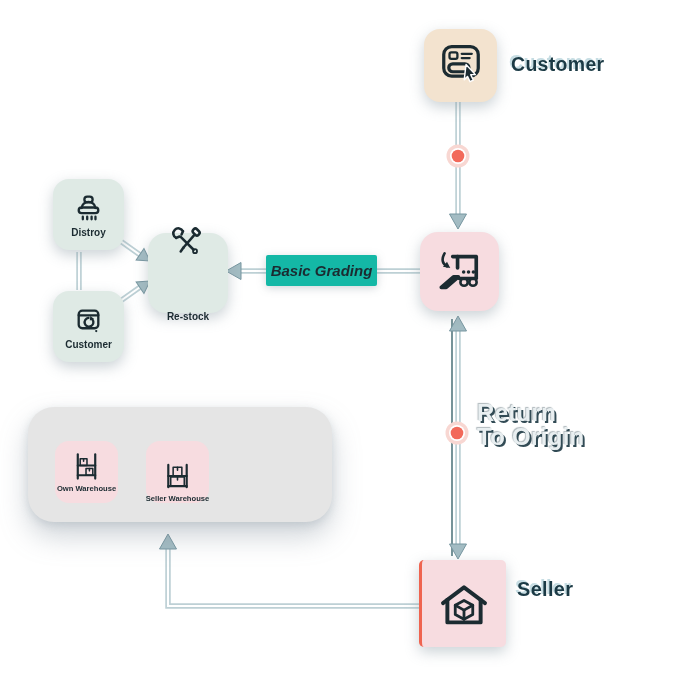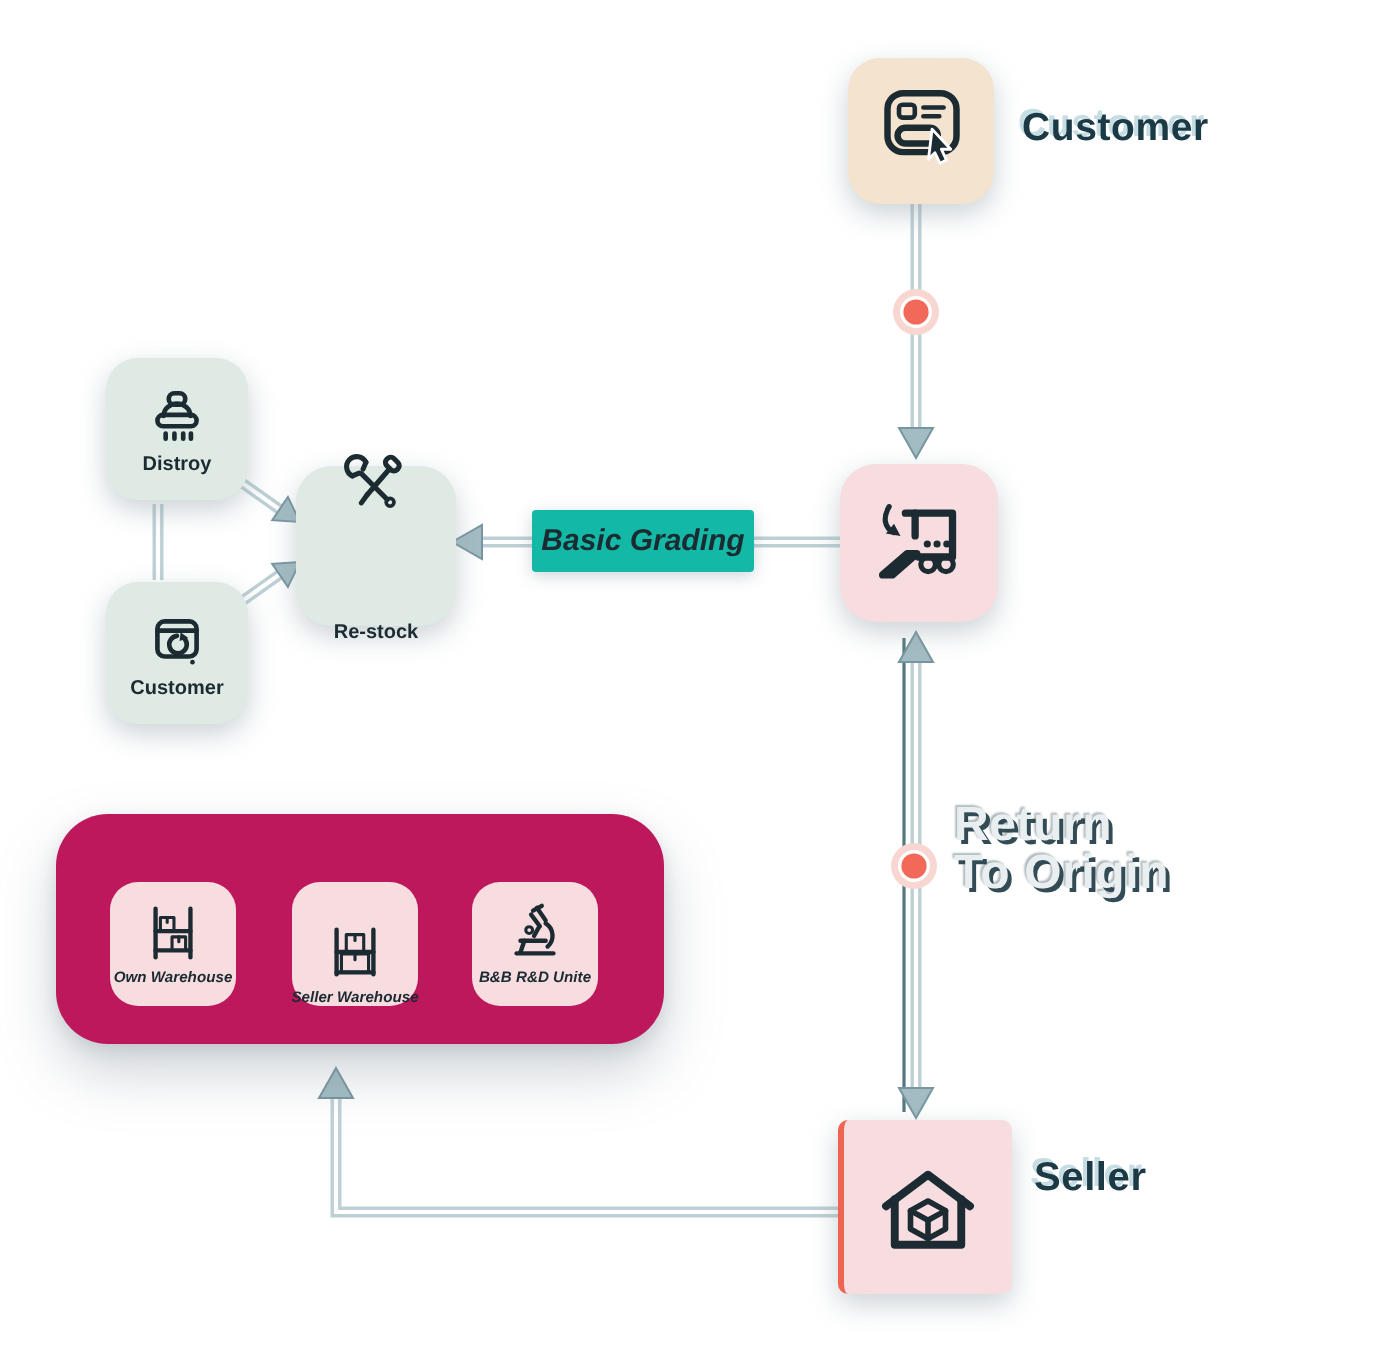--- a/index.html
+++ b/index.html
@@ -31,22 +31,22 @@
   .biglabel{position:absolute;z-index:3;font-weight:700;color:var(--label);
             text-shadow:-2px -2px 0 var(--label-shadow);letter-spacing:.3px;white-space:nowrap;}
   .ghostlabel{position:absolute;z-index:3;font-weight:700;color:var(--ghost);
             text-shadow:2px 2px 0 rgba(28,55,66,.9),-1px -1px 1px rgba(28,55,66,.35);
             letter-spacing:.3px;white-space:nowrap;}
   
   .tag{position:absolute;z-index:2;background:#14b8a6;display:flex;align-items:center;justify-content:center;
        font-size:15px;font-weight:700;color:var(--ink);border-radius:2px;
        box-shadow:0 2px 8px rgba(120,135,145,.35);white-space:nowrap;font-style:italic;}
   
-  .tray{position:absolute;z-index:2;background:#be185d;border-radius:26px;
-        box-shadow:0 14px 28px rgba(125,140,152,.38),0 3px 8px rgba(125,140,152,.22);font-style:italic;}
+  .tray{position:absolute;z-index:2;background:#e5e5e5;border-radius:26px;
+        box-shadow:0 14px 28px rgba(125,140,152,.38),0 3px 8px rgba(125,140,152,.22);}
   .slot{position:absolute;display:flex;flex-direction:column;align-items:center;justify-content:center;
         background:var(--pink);border-radius:14px;}
   .slot .cap{font-size:7.6px;font-weight:700;color:var(--ink);margin-top:2px;white-space:nowrap;}
   .fd{border-left:3px solid var(--accent-red);border-radius:5px;}
 </style>
 </head>
 <body>
 
 <div class="canvas">
 
@@ -246,31 +246,15 @@
             <path d="M13,52 H51"></path>
           <rect x="23" y="13" width="18" height="18" class="thin"></rect>
             <path class="thin" d="M32,13 v6"></path>
           <rect x="18" y="33" width="28" height="19" class="thin"></rect>
             <path class="thin" d="M32,33 v6"></path>
         </svg>
       </span>
       <span class="cap">Seller Warehouse</span>
     </div>
 
-    <div class="slot" style="left:208px;top:34px;width:63px;height:62px;">
-      <span class="icon">
-        <svg width="31" height="31" viewBox="0 0 64 64">
-          <path d="M34,6 l9,13"></path>
-          <path d="M30,9 l9,-5"></path>
-          <path d="M28,13 l9,12"></path>
-          <path d="M36,26 l-5,9"></path>
-          <circle cx="26" cy="29" r="3.5" class="thin"></circle>
-          <path d="M17,40 H43"></path>
-          <path d="M21,40 l-4,12"></path>
-          <path d="M43,22 a15,15 0 0 1 2,24"></path>
-          <path d="M13,53 H51"></path>
-        </svg>
-      </span>
-      <span class="cap">B&amp;B R&amp;D Unite</span>
-    </div>
   </div>
 
 </div>
 
 </body></html>

